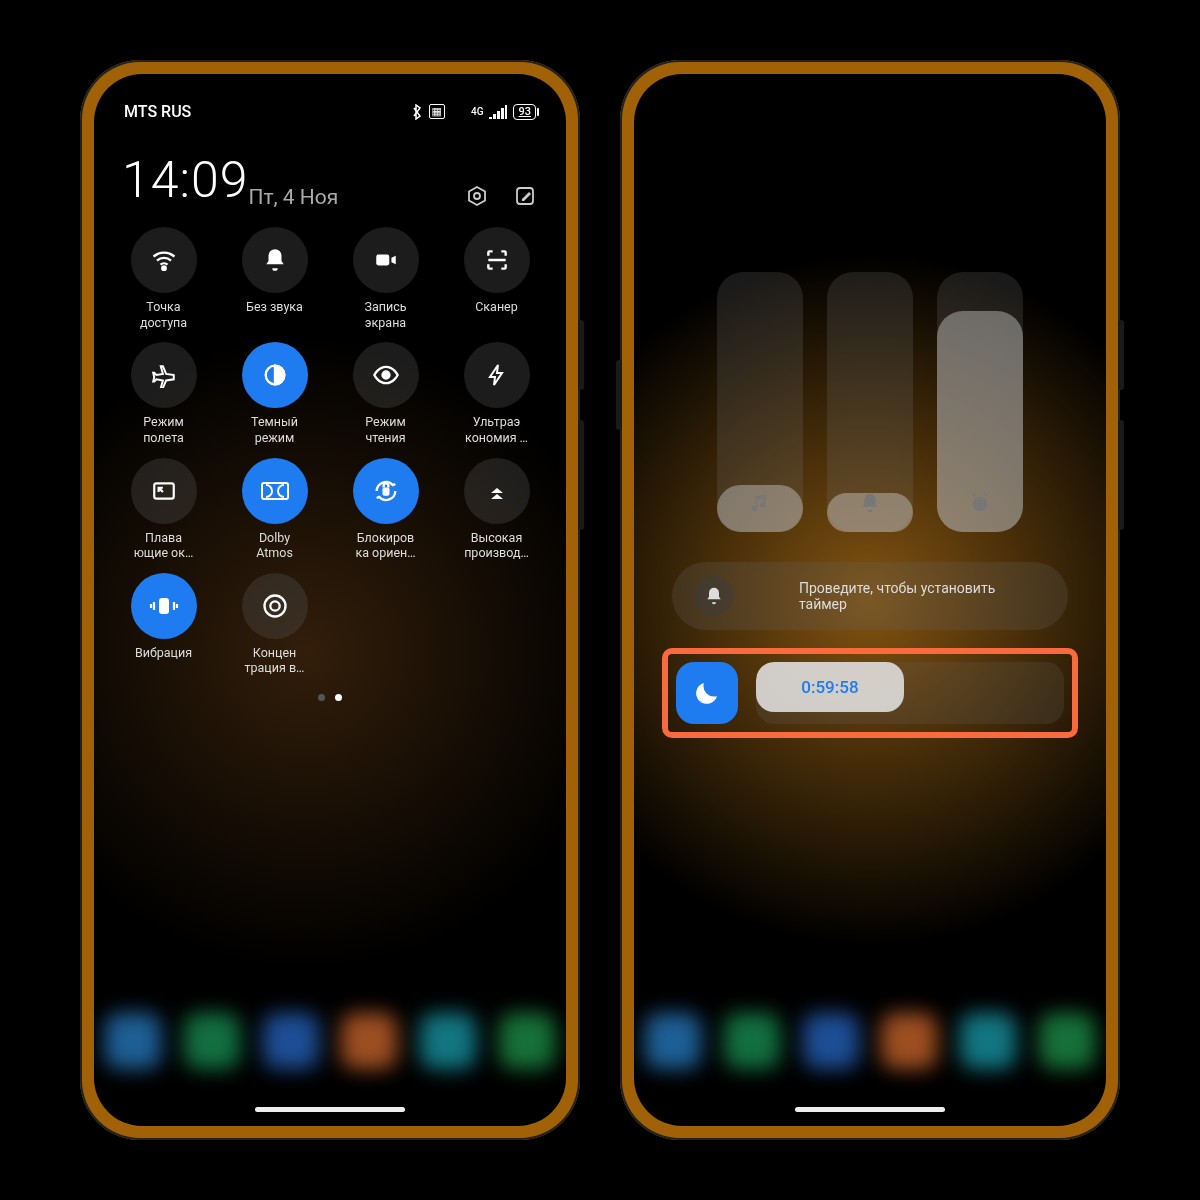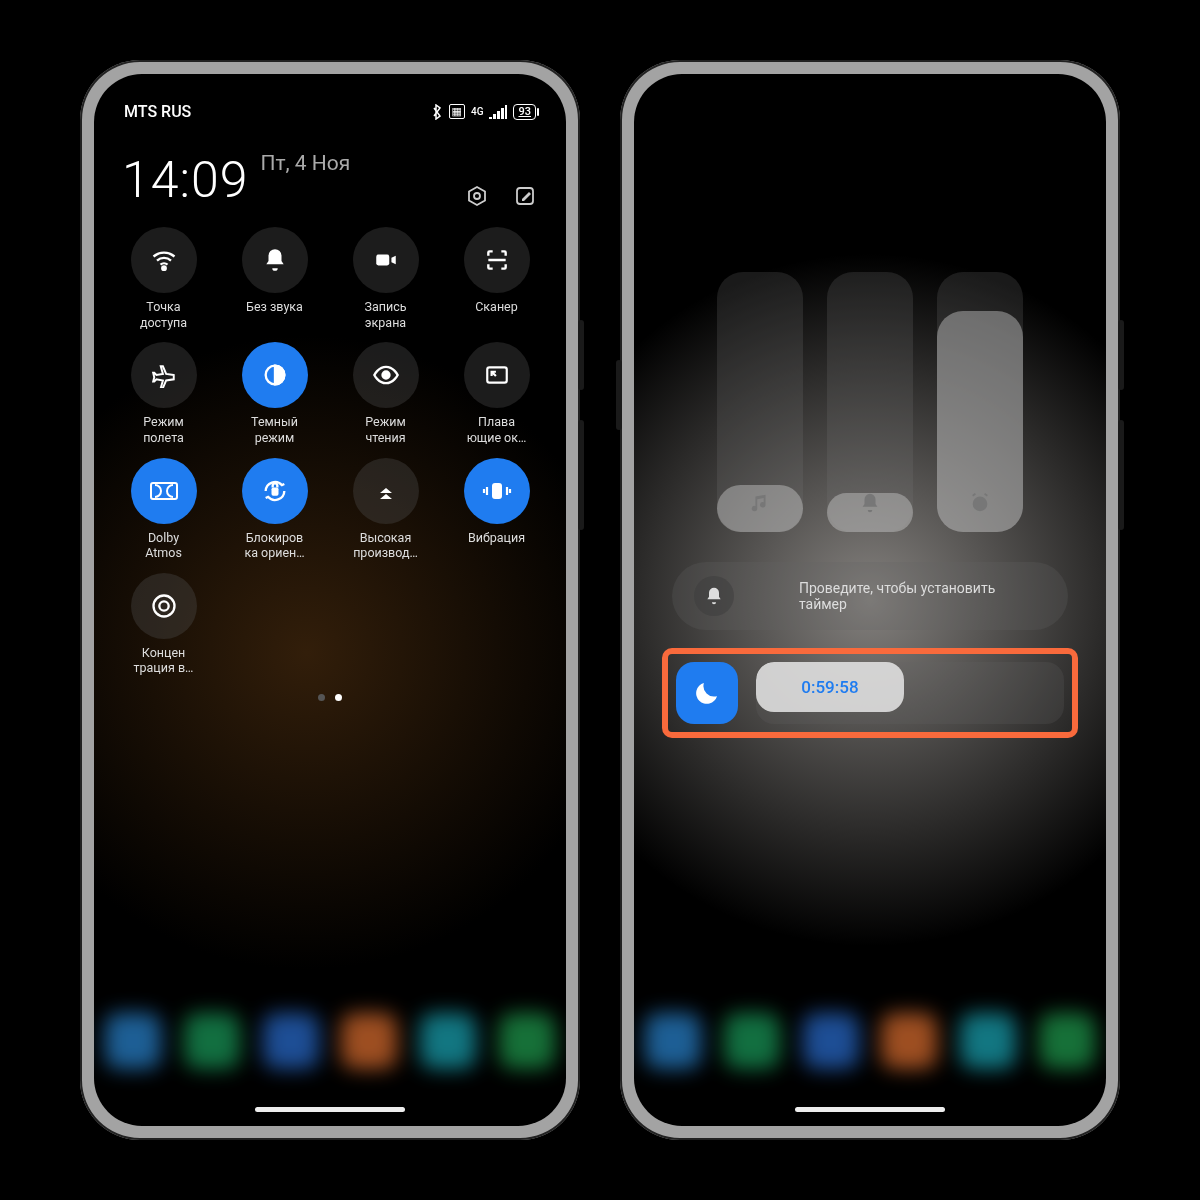--- a/index.html
+++ b/index.html
@@ -6,21 +6,21 @@
   body {
     width: 1200px; height: 1200px;
     background: #000;
     font-family: -apple-system, "Segoe UI", Roboto, Arial, sans-serif;
     display: flex; justify-content: center; align-items: center;
     gap: 40px;
     color: #fff;
   }
   .phone {
     width: 500px; height: 1080px;
-    background: #a3a3a3;
+    background: #a16207;
     border-radius: 60px;
     position: relative;
     padding: 14px;
     box-shadow: inset 0 0 0 2px #222;
   }
   .screen {
     width: 100%; height: 100%;
     border-radius: 48px;
     background: radial-gradient(circle at 45% 55%, rgba(200,120,40,.25), rgba(0,0,0,.9) 50%), #000;
     position: relative; overflow: hidden;
@@ -36,21 +36,21 @@
   .side-l1 { left:-4px; top:300px; width:6px; height:70px; }
 
   
   .status { display:flex; justify-content:space-between; align-items:center; font-size:16px; font-weight:500; padding:10px 10px 0; }
   .status-right { display:flex; gap:6px; align-items:center; font-size:13px; }
   .batt { border:1.5px solid #fff; border-radius:4px; padding:0 4px; font-size:11px; line-height:14px; position:relative;text-decoration:underline; }
   .batt::after{content:"";position:absolute;right:-4px;top:3px;width:2px;height:8px;background:#fff;border-radius:1px;}
 
   
   .hdr { display:flex; justify-content:space-between; align-items:flex-end; padding:30px 8px 18px; }
-  .clock-row { display:flex; align-items:flex-start; gap:12px; }
+  .clock-row { display:flex; align-items:flex-end; }
   .clock { font-size:50px; font-weight:300; letter-spacing:1px; }
   .date { font-size:21px; color:#aaa; }
   .hdr-icons { display:flex; gap:22px; align-items:center; }
   .icon-btn { width:26px; height:26px; display:flex; align-items:center; justify-content:center; color:#ccc; }
 
   
   .grid { display:grid; grid-template-columns: repeat(4, 1fr); gap:12px 16px; padding:0 2px; }
   .tile { display:flex; flex-direction:column; align-items:center; gap:6px; position:relative; }
   .circle {
     width:66px; height:66px; border-radius:50%;
@@ -103,21 +103,21 @@
 
     <div class="status">
       <span>MTS RUS</span>
       <div class="status-right">
         <span>
           <svg width="12" height="16" viewBox="0 0 12 16" fill="none" stroke="#fff" stroke-width="1.5">
               <path d="M3 4l6 8-4 3V1l4 3-6 8"></path>
             </svg>
         </span>
         <span style="font-size:11px;border:1px solid #fff;border-radius:2px;padding:0 2px;">▦</span>
-        <span style="font-size:10px;">4G</span>
+        <span style="font-size:10px;margin-left:20px;">4G</span>
         <span>
           <svg width="18" height="14" viewBox="0 0 18 14">
               <path fill="#fff" d="M0 12h3v2H0zm4-3h3v5H4zm4-3h3v8H8zm4-3h3v11h-3zm4-3h2v14h-2z"></path>
             </svg>
         </span>
         <span class="batt"><span>93</span></span>
       </div>
     </div>
 
     <div class="hdr">
@@ -199,20 +199,29 @@
         </div>
         <div class="tile">
           <div class="circle">
             <svg width="28" height="28" viewBox="0 0 24 24" fill="none" stroke="#fff" stroke-width="2">
               <path d="M2 12s3.5-7 10-7 10 7 10 7-3.5 7-10 7S2 12 2 12z"></path>
               <circle cx="12" cy="12" r="3" fill="#fff"></circle>
             </svg>
           </div>
           <div class="tlabel">Режим
 чтения</div>
+        </div>
+        <div class="tile">
+          <div class="circle">
+            <svg width="24" height="28" viewBox="0 0 24 24" fill="none" stroke="#fff" stroke-width="2">
+              <path d="M13 2L5 14h5l-1 8 8-12h-5z"></path>
+            </svg>
+          </div>
+          <div class="tlabel">Ультраэ
+кономия …</div>
         </div>
         <div class="tile">
           <div class="circle">
             <svg width="26" height="26" viewBox="0 0 24 24" fill="none" stroke="#fff" stroke-width="2">
               <rect x="3" y="5" width="18" height="14" rx="2"></rect>
               <path d="M7 9l4 4M7 13v-4h4"></path>
             </svg>
           </div>
           <div class="tlabel">Плава
 ющие ок…</div>

